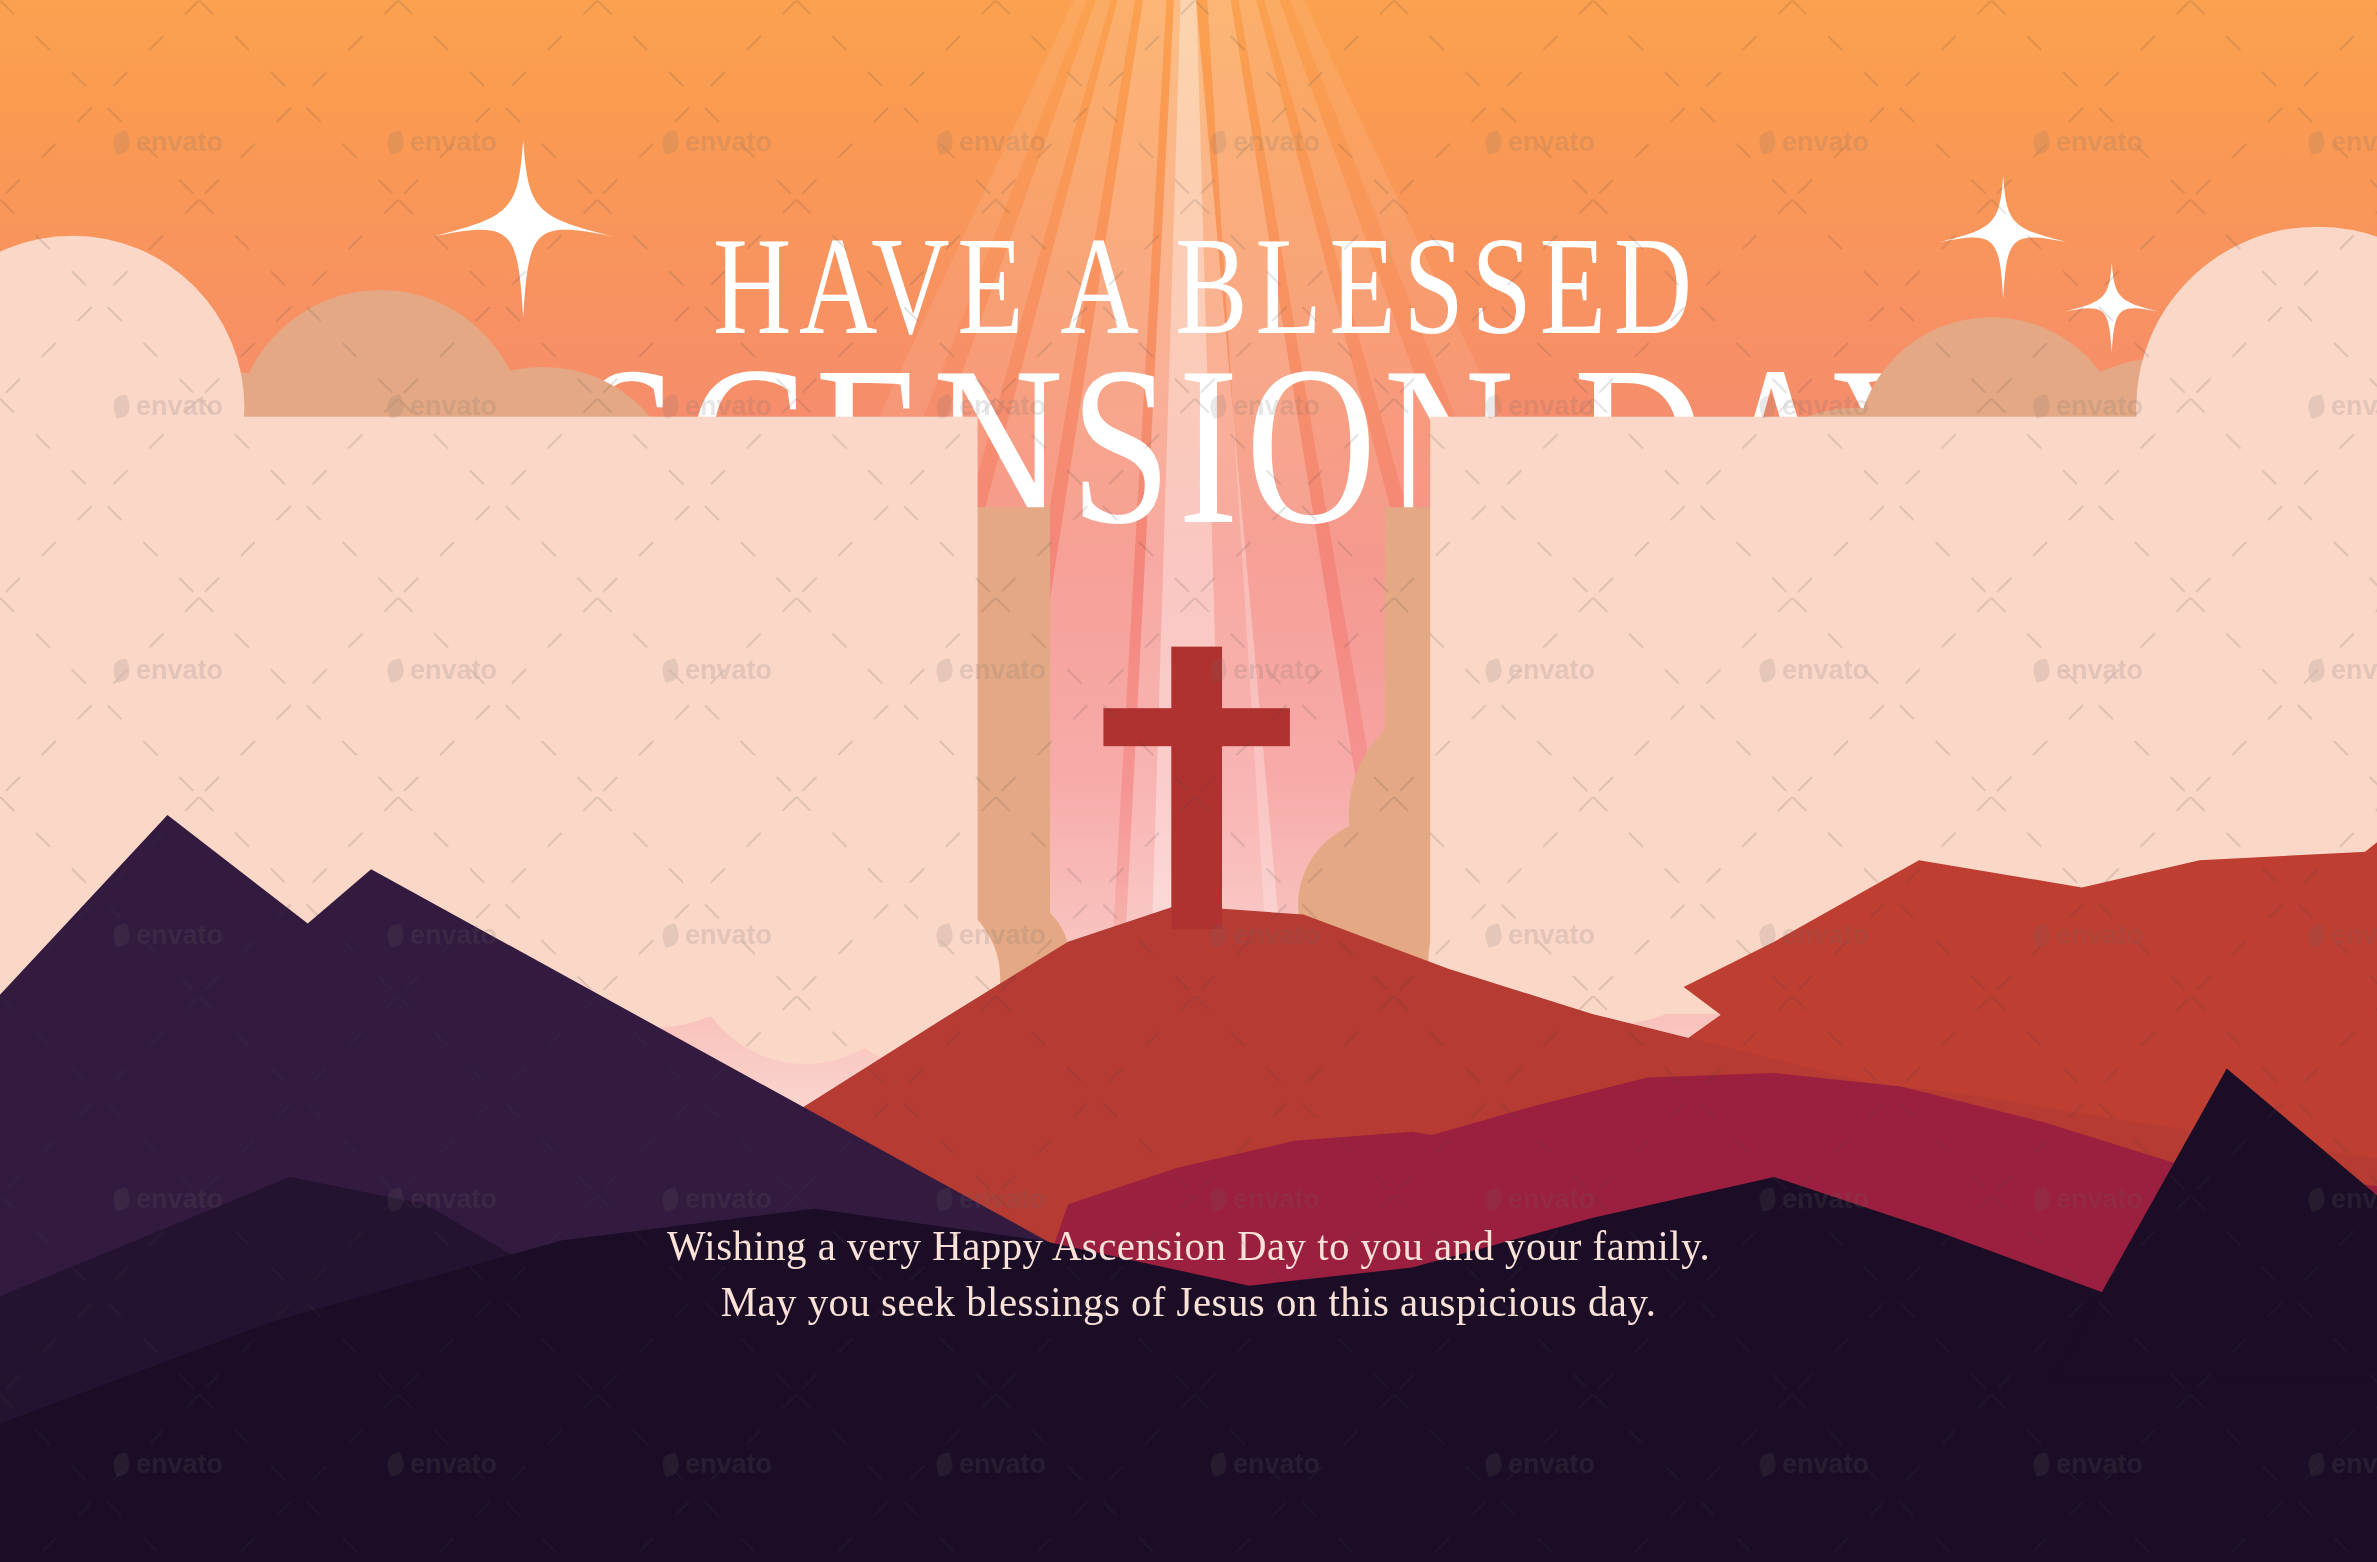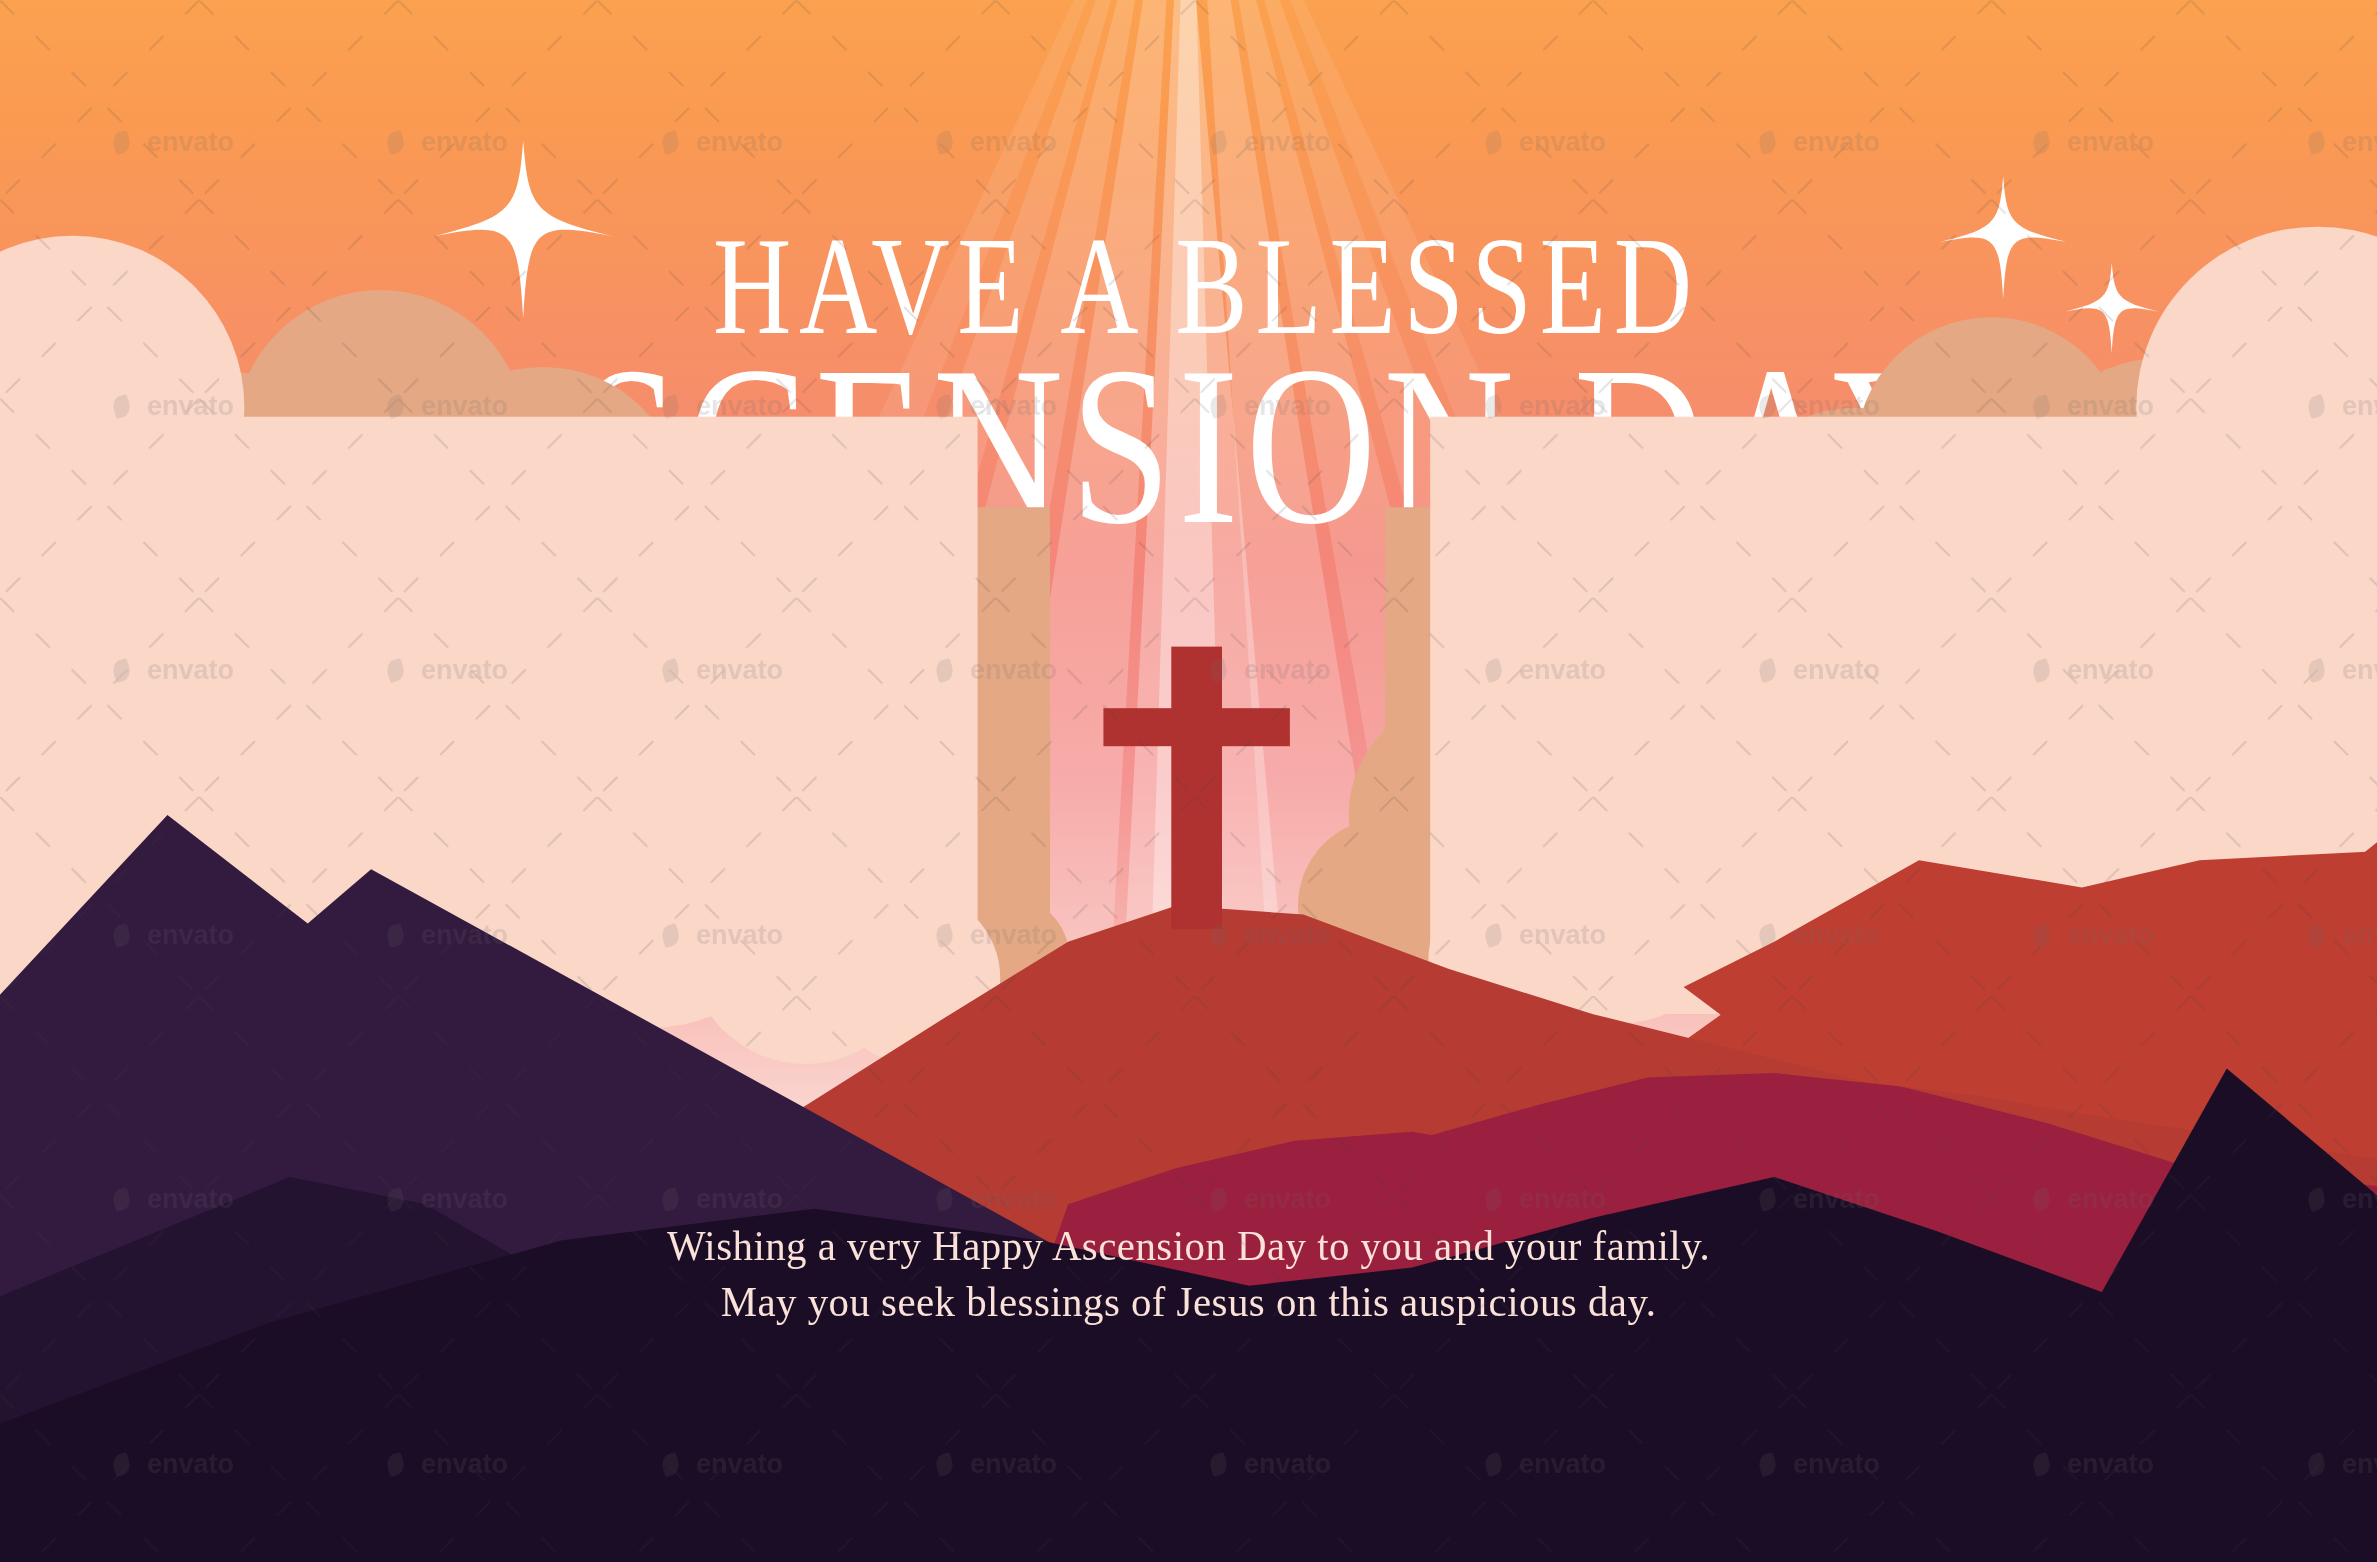--- a/index.html
+++ b/index.html
@@ -77,21 +77,21 @@
     opacity:0.30;
   }
   .wm-text{
     position:absolute;
     font-family:"Liberation Sans",sans-serif;
     font-size:27px;
     font-weight:600;
     color:#6b6b6b;
     opacity:0.55;
     white-space:nowrap;
-    display:flex;align-items:center;gap:17px;
+    display:flex;align-items:center;gap:6px;
   }
   .wm-leaf{
     width:17px;height:21px;
     background:#6b6b6b;
     border-radius:60% 12% 60% 12%;
     transform:rotate(-18deg);
     display:inline-block;
     opacity:0.9;
   }
 </style>

